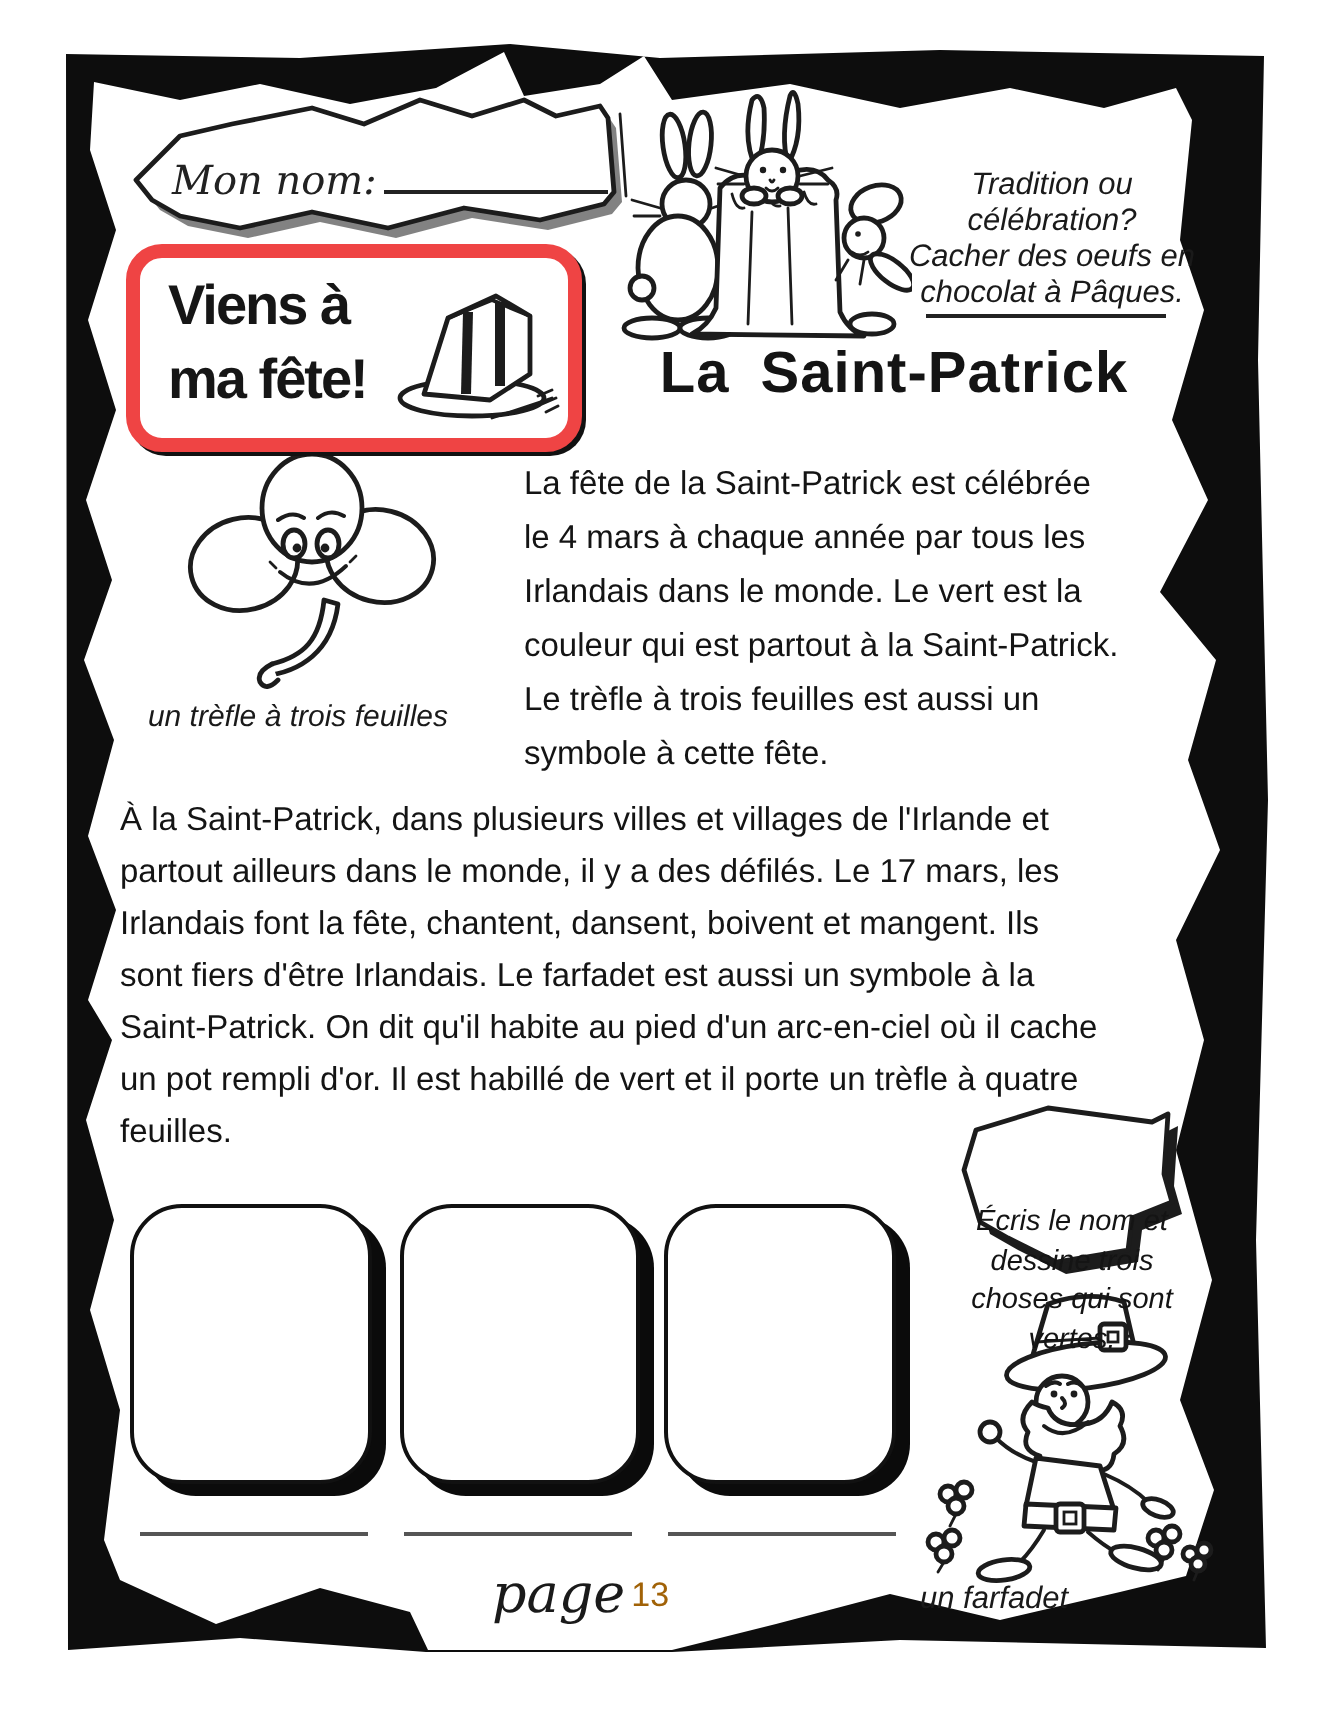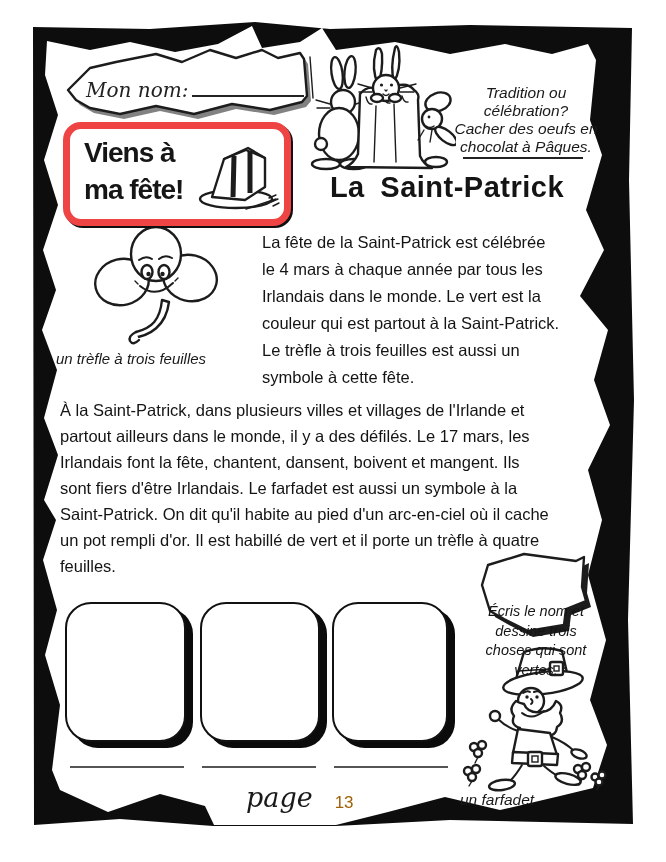--- a/index.html
+++ b/index.html
@@ -51,21 +51,21 @@
 
   
   #main-title{
     left:318px;top:171px;width:258px;z-index:3;text-align:center;
     font-weight:700;font-size:29px;letter-spacing:0.5px;word-spacing:7px;color:#141414;
   }
 
   
   #shamrock{left:76px;top:220px;z-index:2;}
   #shamrock-caption{
-    left:56px;top:350px;width:186px;z-index:3;
+    left:56px;top:350px;width:186px;z-index:3;text-align:center;
     font-style:italic;font-size:15px;color:#1a1a1a;
   }
 
   
   .paragraph{white-space:pre-line;color:#141414;z-index:3;}
   #intro-paragraph{left:262px;top:229px;width:356px;font-size:16.5px;line-height:27px;}
   #main-paragraph{left:60px;top:397px;width:562px;font-size:16.5px;line-height:26px;}
 
   
   .draw-box{
@@ -90,21 +90,21 @@
 
   
   #leprechaun{left:458px;top:645px;z-index:2;}
   #leprechaun-caption{
     left:460px;top:791px;width:120px;z-index:3;
     font-style:italic;font-size:15.5px;color:#1a1a1a;
   }
 
   
   #page-footer{
-    left:246px;top:782px;z-index:5;display:flex;align-items:flex-end;gap:22px;
+    left:246px;top:782px;z-index:5;display:flex;align-items:center;gap:3px;
   }
   #page-label{font-family:"DejaVu Serif",serif;font-style:italic;font-size:27px;color:#1a1a1a;}
   #page-number{font-size:17px;color:#a16207;}
 </style>
 </head>
 <body>
 
 <div id="page">
 
   <svg id="frame-svg" width="666" height="862" viewBox="0 0 666 862">

